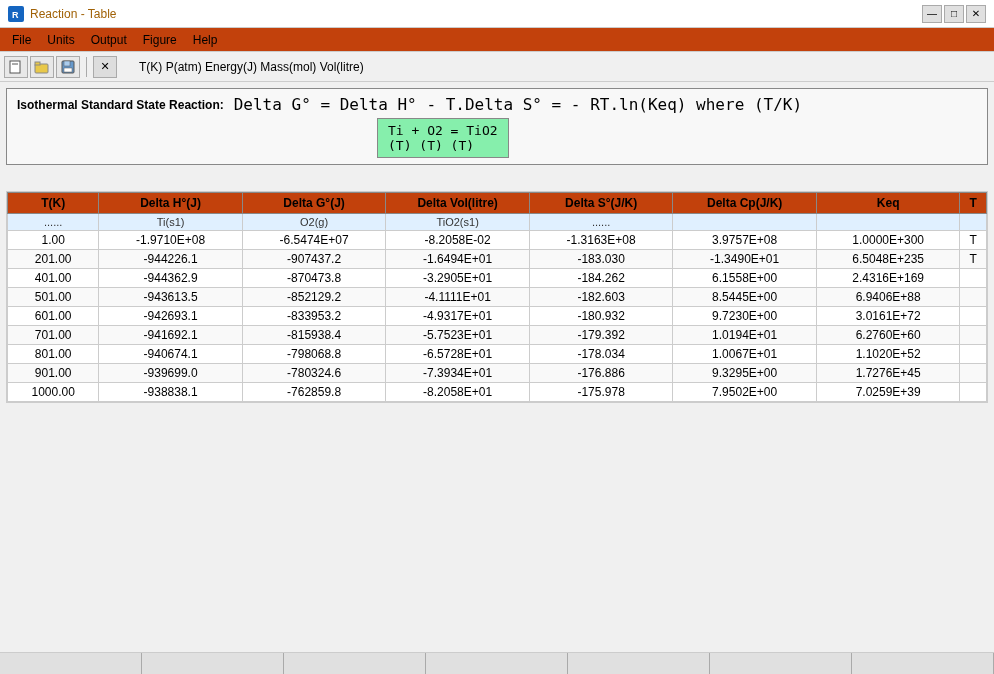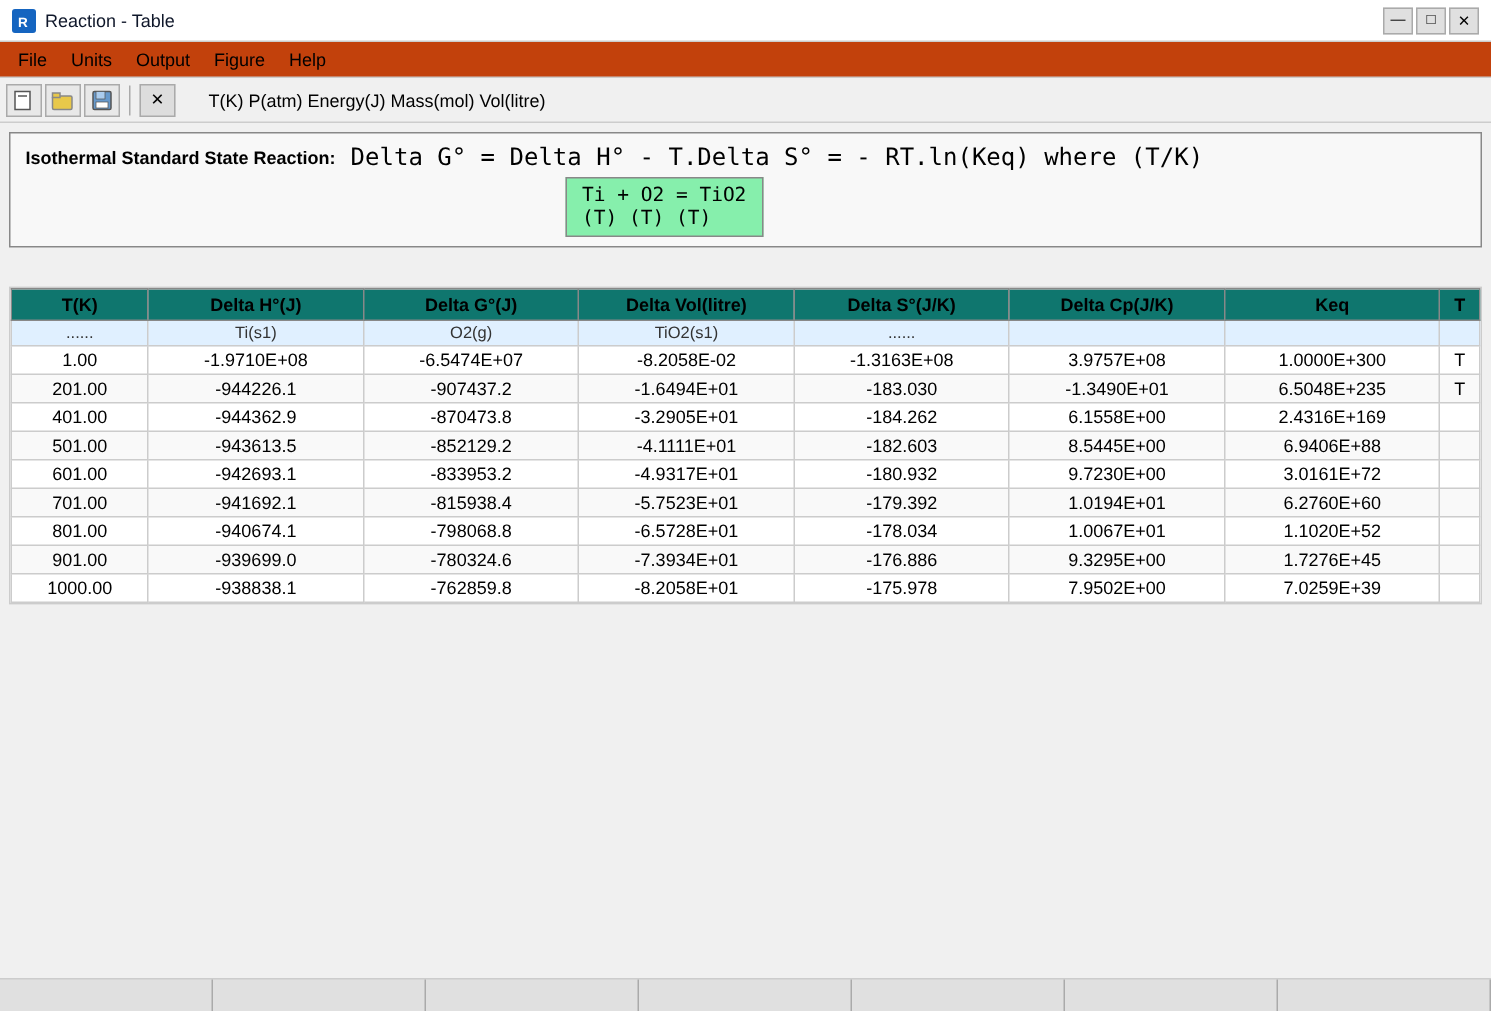--- a/index.html
+++ b/index.html
@@ -32,21 +32,21 @@
       border-radius: 2px;
       display: flex;
       align-items: center;
       justify-content: center;
       color: white;
       font-size: 10px;
       font-weight: bold;
     }
     .title-bar-title {
       font-size: 12px;
-      color: #0f172a;
+      color: #a16207;
     }
     .title-bar-controls {
       display: flex;
       gap: 2px;
     }
     .title-btn {
       width: 20px;
       height: 18px;
       background: #e0e0e0;
       border: 1px solid #aaa;
@@ -145,21 +145,21 @@
       background: white;
       border: 1px solid #ccc;
       overflow-x: auto;
     }
     table {
       border-collapse: collapse;
       width: 100%;
       font-size: 12px;
     }
     th {
-      background: #0f766e;
+      background: #c2410c;
       border: 1px solid #888;
       padding: 3px 6px;
       text-align: center;
       font-weight: bold;
       white-space: nowrap;
     }
     td {
       border: 1px solid #ccc;
       padding: 2px 6px;
       text-align: center;

